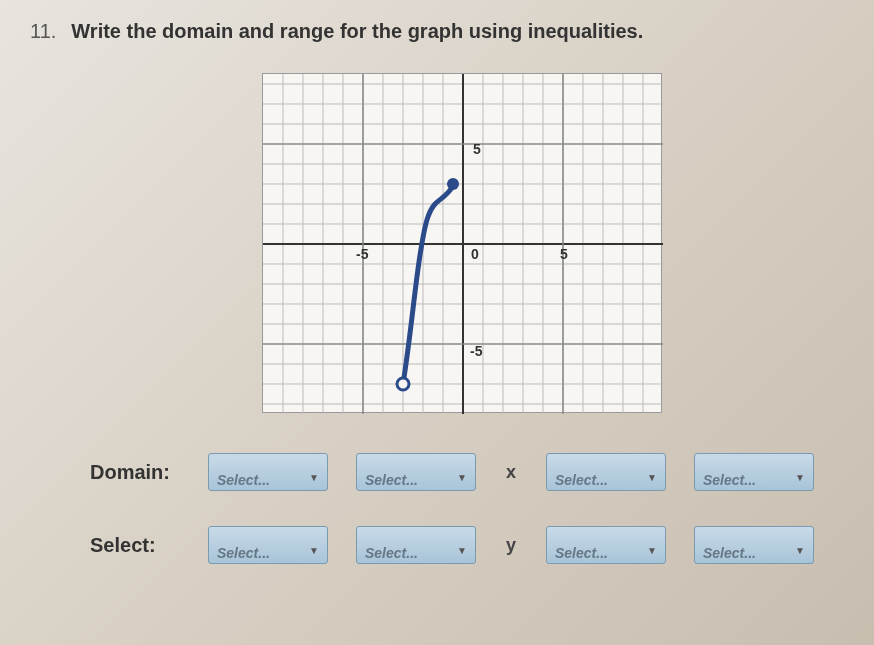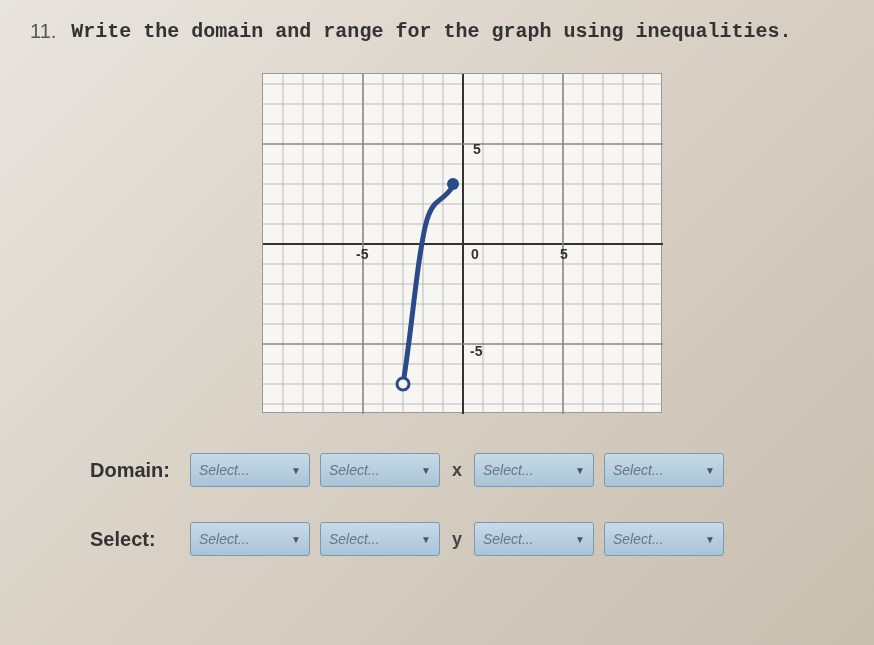--- a/index.html
+++ b/index.html
@@ -23,21 +23,20 @@
     }
     .question-number {
       font-size: 20px;
       color: #555;
       font-weight: normal;
     }
     .question-text {
       font-size: 20px;
       color: #333;
       font-weight: bold;
-      font-family: Liberation Mono, monospace;
     }
     .graph-container {
       display: flex;
       justify-content: center;
       margin-bottom: 40px;
       margin-left:50px;
     }
     .graph {
       position: relative;
       width: 400px;
@@ -47,43 +46,42 @@
     }
     .answer-section {
       display: flex;
       flex-direction: column;
       gap: 35px;
       padding-left: 60px;
     }
     .answer-row {
       display: flex;
       align-items: center;
-      gap: 10px;
+      gap: 28px;
     }
     .answer-label {
       font-size: 20px;
       font-weight: bold;
       color: #333;
       min-width: 90px;
     }
     .select-box {
       background: linear-gradient(180deg, #c8dae8 0%, #a8c4d8 100%);
       border: 1px solid #7a9ab0;
       border-radius: 3px;
-      padding: 6px 8px;
-      display: flex;
-      align-items: center;
+      padding: 18px 8px;
+      display: flex;
       justify-content: space-between;
       min-width: 120px;
       height: 34px;
       cursor: pointer;
       font-size: 14px;
       color: #667788;
       font-style: italic;
-      font-weight: normal;
+      font-weight: bold;
     }
     .variable-label {
       font-size: 18px;
       font-weight: bold;
       color: #444;
       min-width: 14px;
       text-align: center;
     }
     .chevron {
       font-size: 10px;

